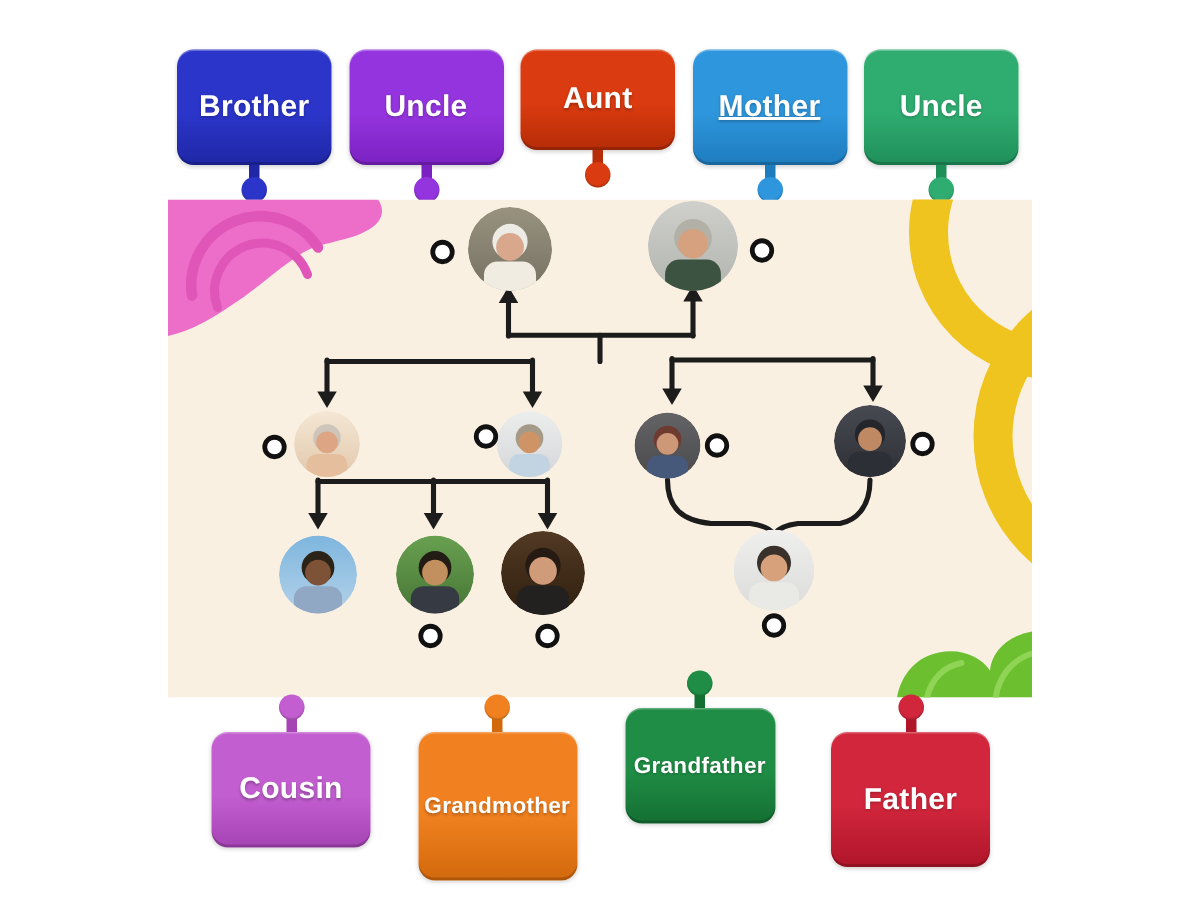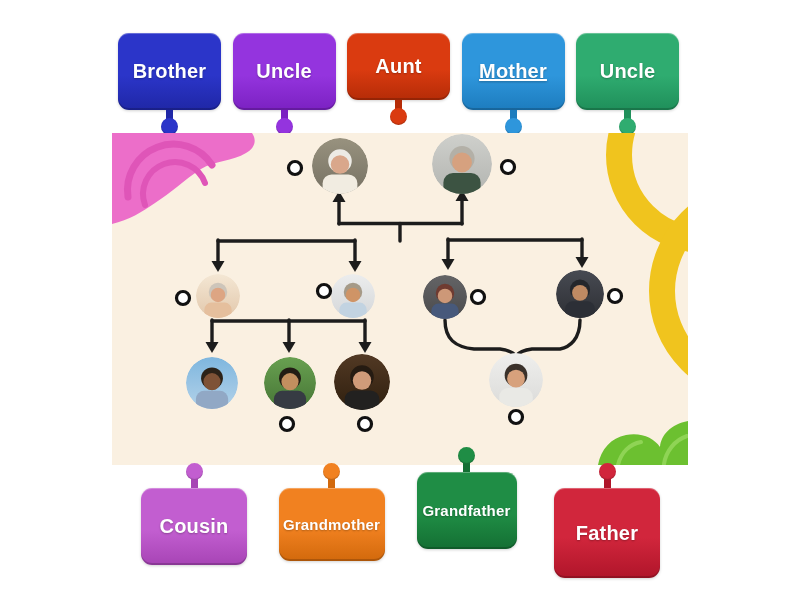--- a/index.html
+++ b/index.html
@@ -236,21 +236,21 @@
         <circle cx="253" cy="291" r="6.5" fill="#ffffff" stroke="#111111" stroke-width="3.2"></circle>
         <circle cx="404" cy="284" r="6.5" fill="#ffffff" stroke="#111111" stroke-width="3.2"></circle>
       </svg>
   </div>
   <div id="bottom-labels">
       <div class="tile" style="left: 141px; top: 488px; width: 106px; height: 77px; background: linear-gradient(rgb(194, 94, 208) 0%, rgb(194, 94, 208) 55%, rgb(167, 68, 181) 100%);">
         <div class="stem up" style="background: rgb(167, 68, 181);"></div>
         <div class="knob up" style="background: rgb(194, 94, 208);"></div>
         <span>Cousin</span>
       </div>
-      <div class="tile small" style="left: 278.5px; top: 488px; width: 106px; height: 73px; background: linear-gradient(rgb(241, 129, 32) 0%, rgb(241, 129, 32) 55%, rgb(210, 105, 12) 100%);">
+      <div class="tile small" style="left: 278.5px; top: 488px; width: 106px; height: 99px; background: linear-gradient(rgb(241, 129, 32) 0%, rgb(241, 129, 32) 55%, rgb(210, 105, 12) 100%);">
         <div class="stem up" style="background: rgb(210, 105, 12);"></div>
         <div class="knob up" style="background: rgb(241, 129, 32);"></div>
         <span>Grandmother</span>
       </div>
       <div class="tile small" style="left: 416.5px; top: 472px; width: 100px; height: 77px; background: linear-gradient(rgb(31, 141, 69) 0%, rgb(31, 141, 69) 55%, rgb(20, 111, 51) 100%);">
         <div class="stem up" style="background: rgb(20, 111, 51);"></div>
         <div class="knob up" style="background: rgb(31, 141, 69);"></div>
         <span>Grandfather</span>
       </div>
       <div class="tile" style="left: 554px; top: 488px; width: 106px; height: 90px; background: linear-gradient(rgb(209, 38, 60) 0%, rgb(209, 38, 60) 55%, rgb(176, 21, 42) 100%);">

